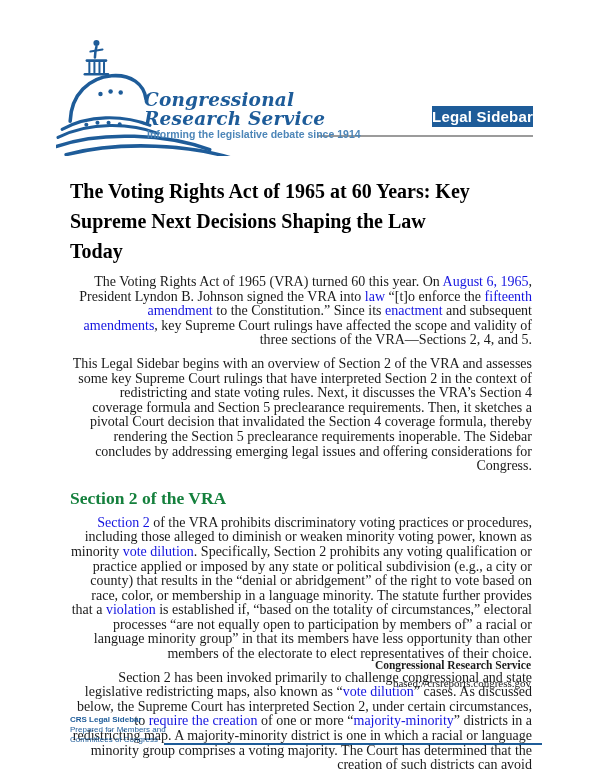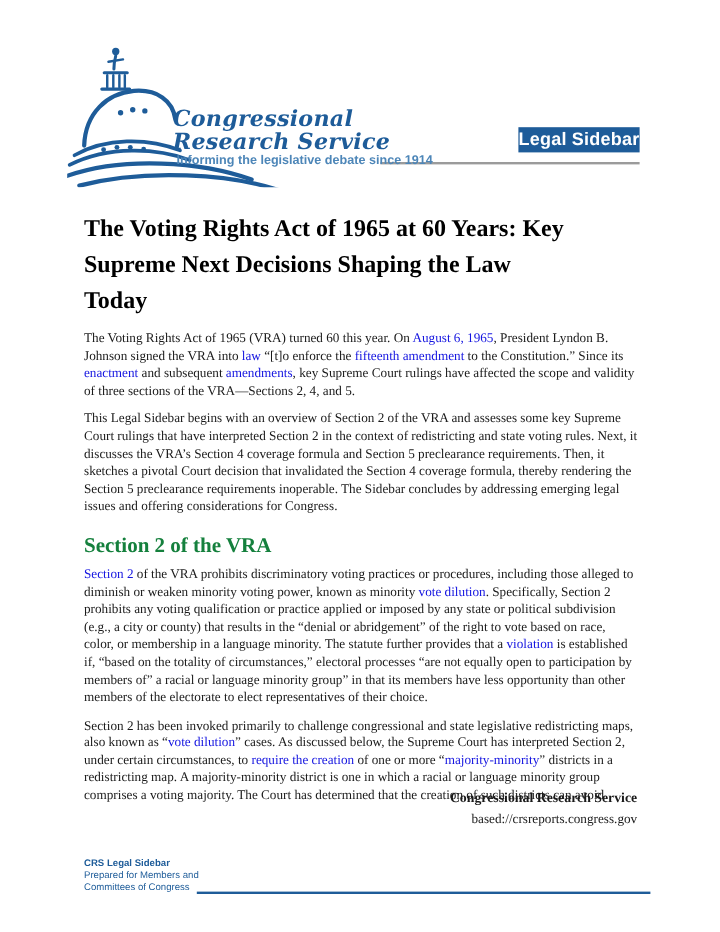--- a/index.html
+++ b/index.html
@@ -29,21 +29,21 @@
     position:absolute; left:432px; top:106px; width:101px; height:21px;
     background:var(--brand); color:var(--badge-text);
     font-family:"Liberation Sans", sans-serif; font-weight:bold; font-size:15px;
     display:flex; align-items:center; justify-content:center; letter-spacing:.2px;
   }
   
   main{position:absolute; left:70px; top:176px; width:462px;}
   h1{margin:0; font-size:20px; line-height:30px; font-weight:bold; color:#000000;}
   h1 div{white-space:nowrap;}
   .date{margin-top:17px; font-size:13px; line-height:15px;}
-  p{margin:9px 0 0; font-size:11px; line-height:14.6px; text-align:left;}
+  p{margin:9px 0 0; font-size:14px; line-height:14.6px; text-align:right;}
   h2{margin:14px 0 0; font-size:17.5px; line-height:21px; font-weight:bold; color:#15803d;}
   h2 + p{margin-top:7px;}
   a.doc-link{color:var(--link); text-decoration:none; cursor:pointer;}
   
   .footer-right{position:absolute; right:69px; top:657px; text-align:right; font-size:11px; line-height:17.5px;}
   .f-org{font-weight:bold; font-size:11.5px;}
   
   .bottom-note{
     position:absolute; left:70px; top:715px; width:472px;
     font-family:"Liberation Sans", sans-serif; font-size:8px; line-height:10px;

